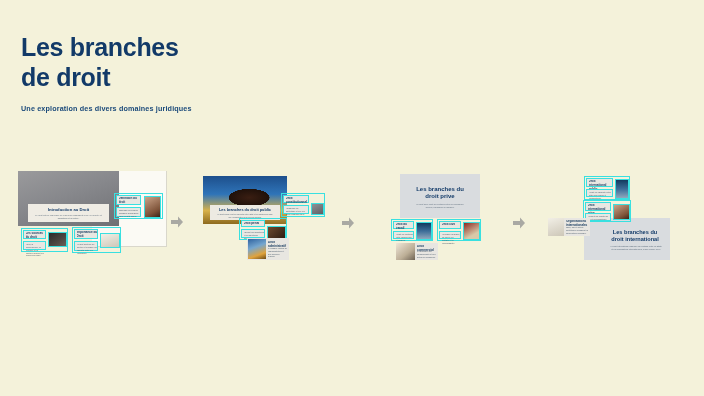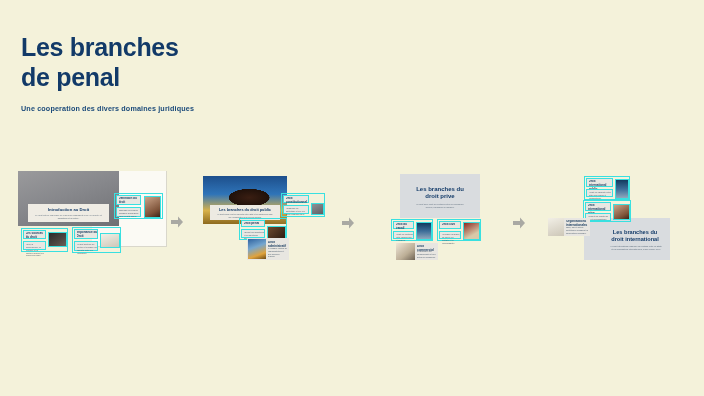--- a/index.html
+++ b/index.html
@@ -78,22 +78,22 @@
   
   .arrow{position:absolute;width:14px;height:14px;}
   .arrow svg{display:block;width:100%;height:100%;}
 </style>
 </head>
 <body>
 
 <div id="canvas">
 
   <div class="title">Les branches
-de penal</div>
-  <div class="subtitle">Une cooperation des divers domaines juridiques</div>
+de droit</div>
+  <div class="subtitle">Une exploration des divers domaines juridiques</div>
 
   <div class="group" style="left:18px;top:171px;width:148px;height:92px;">
 
     <div class="frame" style="left:74px;top:0;width:74px;height:75px;background:#fbfaf4;border-right:1px solid #d9d7cb;border-bottom:1px solid #d9d7cb;"></div>
 
     <div class="panel" style="left:0;top:0;width:101px;height:55px;">
       <div class="photo ph-gavel" style="left:0;top:0;width:101px;height:55px;"></div>
       <div style="position:absolute;left:10px;top:33px;width:81px;height:18px;background:#efece4;">
         <div class="slidetitle" style="left:0;top:3px;width:81px;font-size:4.2px;">Introduction au Droit</div>
         <div class="slidebody" style="left:7px;top:9.5px;width:67px;">Le droit est un ensemble de regles qui organisent la vie en societe et garantissent la justice.</div>

